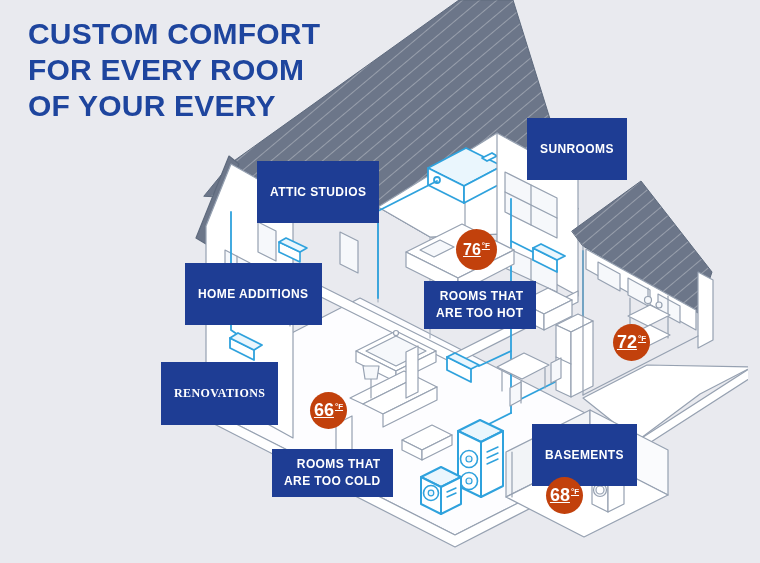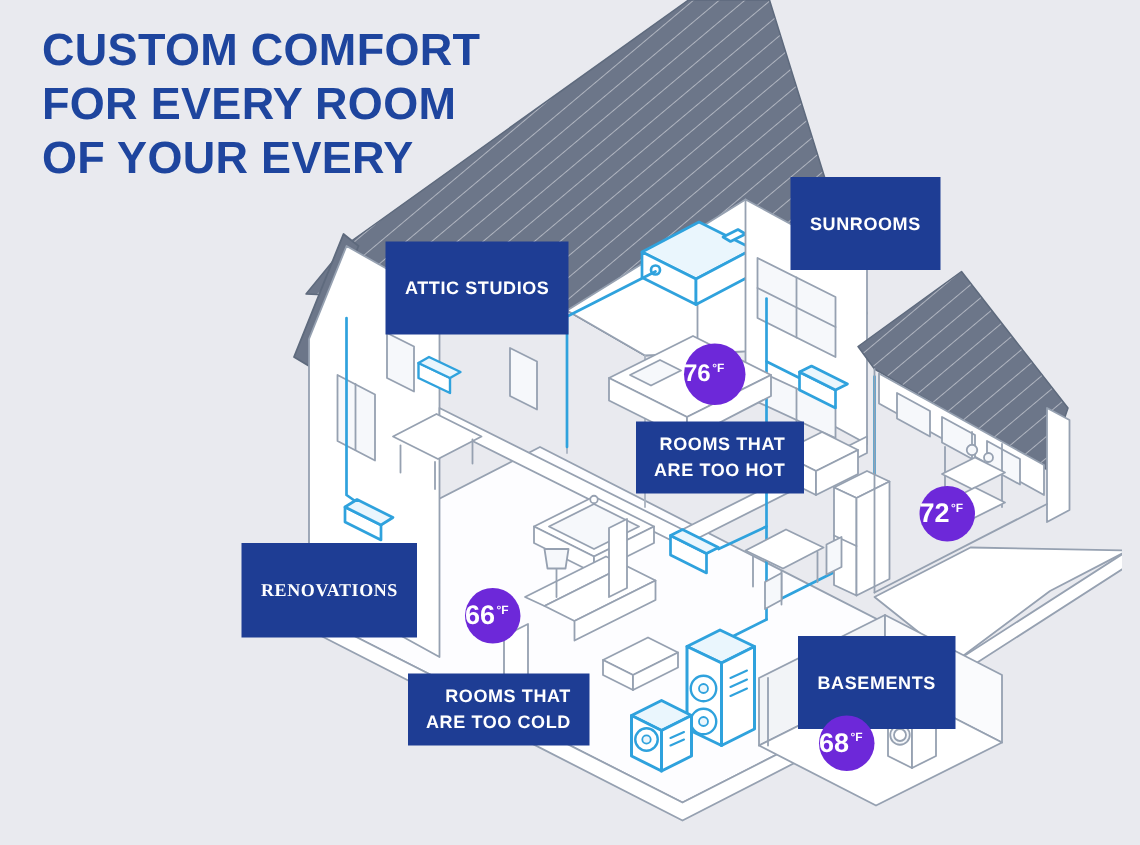--- a/index.html
+++ b/index.html
@@ -27,23 +27,23 @@
   .lbl-sunrooms{left:527px;top:118px;}
   .lbl-attic{left:257px;top:161px;}
   .lbl-garage{left:573px;top:232px;}
   .lbl-home-additions{left:185px;top:263px;}
   .lbl-renovations{left:161px;top:362px;font-family:Liberation Serif, serif;}
   .lbl-too-hot{left:424px;top:281px;}
   .lbl-too-cold{left:272px;top:449px;}
   .lbl-basements{left:512px;top:424px;margin-left:20px;}
 
   .temp{
-    position:absolute;background:#6d28d9;border-radius:50%;
-    color:#fff;display:flex;align-items:center;justify-content:flex-start;
-    font-weight:700;z-index:6;
+    position:absolute;background:#c2410c;border-radius:50%;
+    color:#fff;display:flex;align-items:center;justify-content:center;
+    font-weight:700;z-index:6;text-decoration:underline;
   }
   .temp .v{font-size:18px;line-height:15px;}
   .temp .u{font-size:8px;line-height:8px;margin:-7px 0 0 1px;}
   .temp-76{left:456px;top:229px;width:41px;height:41px;}
   .temp-76 .v{font-size:16px;}
   .temp-72{left:613px;top:324px;width:37px;height:37px;}
   .temp-66{left:310px;top:392px;width:37px;height:37px;}
   .temp-68{left:546px;top:477px;width:37px;height:37px;}
 </style>
 </head>
@@ -264,20 +264,21 @@
     <div>CUSTOM COMFORT</div>
     <div>FOR EVERY ROOM</div>
     <div>OF YOUR EVERY</div>
   </div>
 
   <div class="label lbl-sunrooms">SUNROOMS</div>
 
   <div class="label lbl-attic">ATTIC STUDIOS</div>
 
 
+  <div class="label lbl-home-additions">HOME ADDITIONS</div>
 
   <div class="label lbl-renovations">RENOVATIONS</div>
 
   <div class="label two-line lbl-too-hot">
     <div>ROOMS THAT</div>
     <div>ARE TOO HOT</div>
   </div>
 
   <div class="label two-line lbl-too-cold">
     <div>ROOMS THAT</div>

